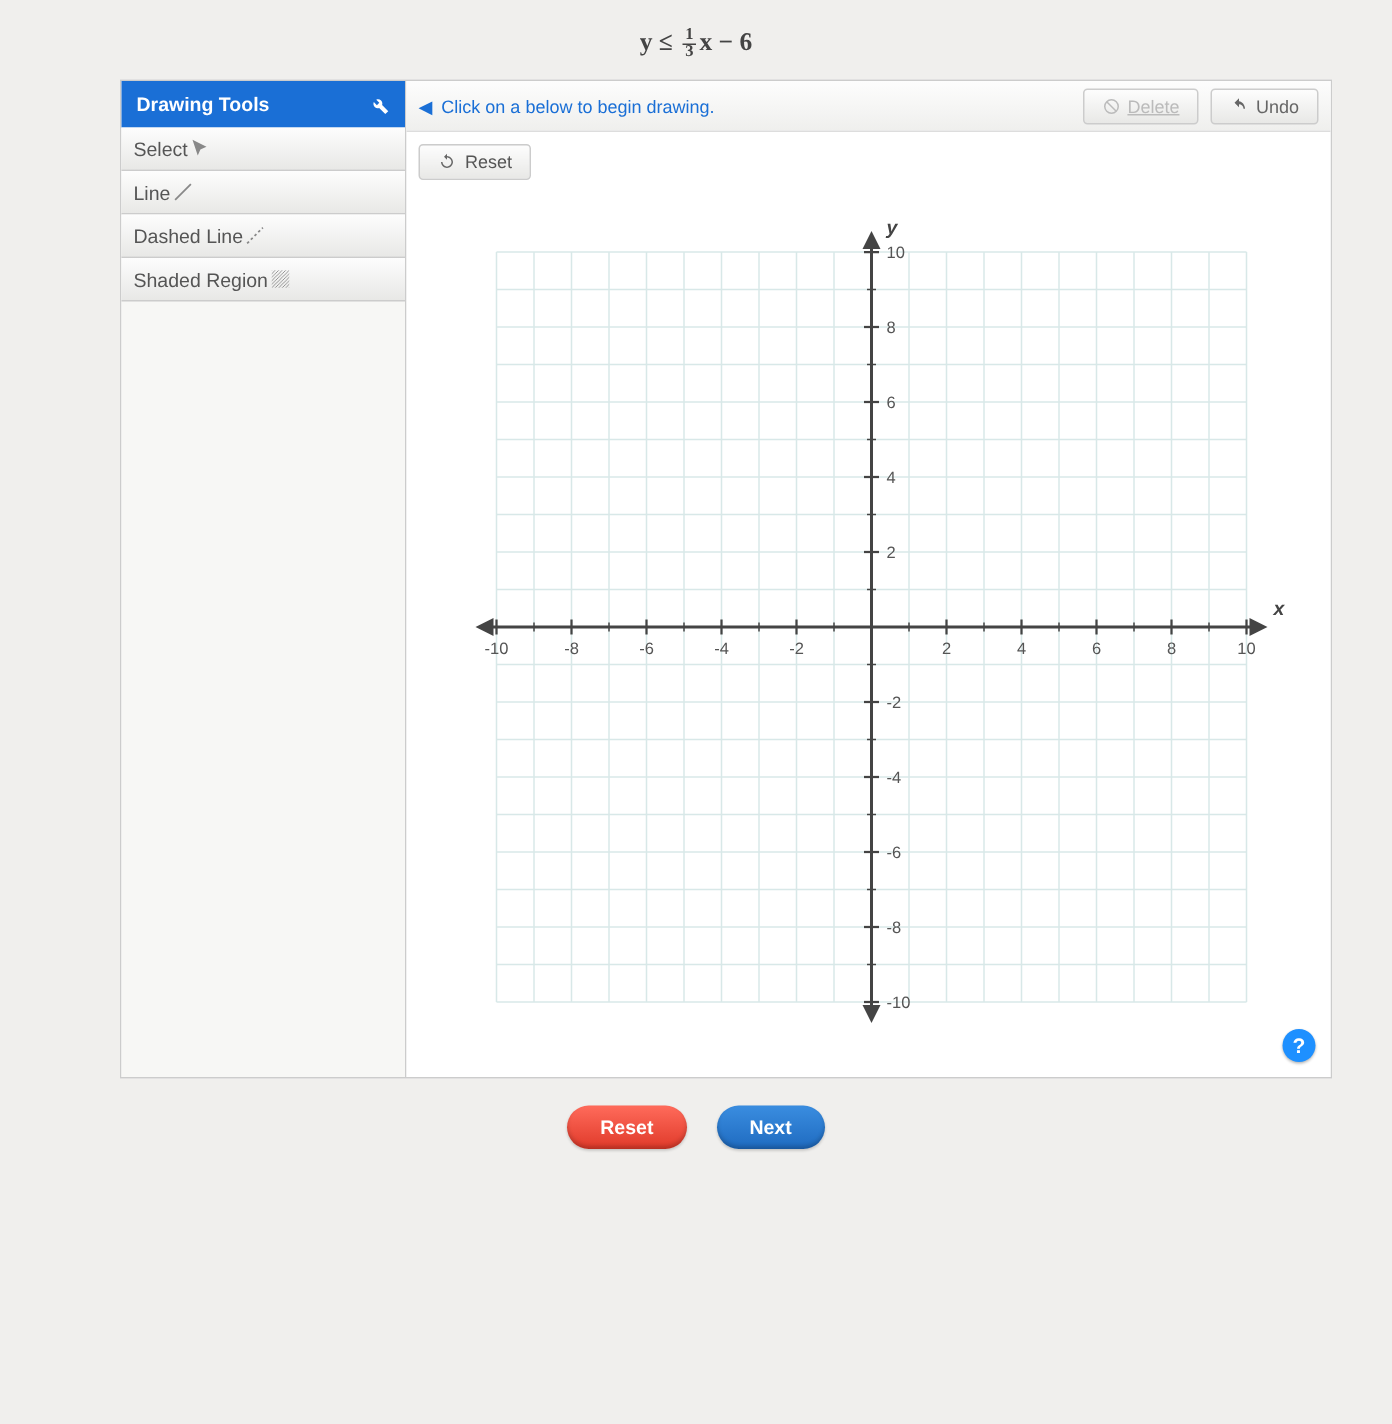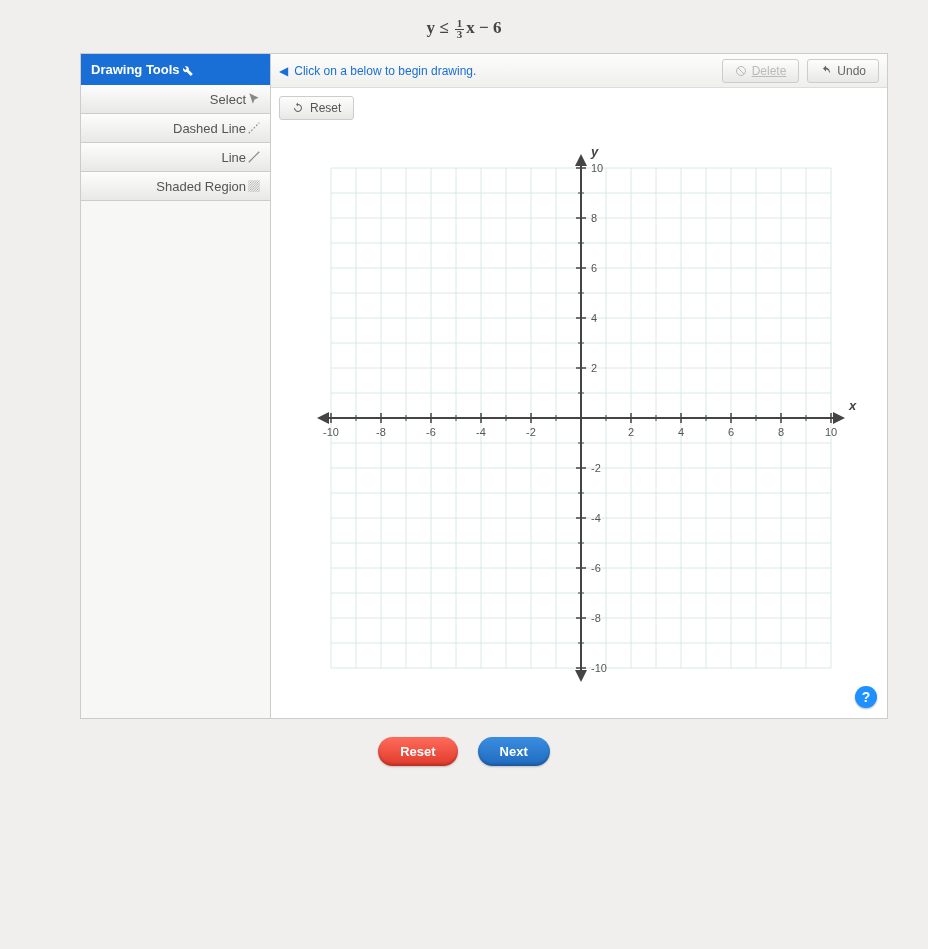--- a/index.html
+++ b/index.html
@@ -47,28 +47,29 @@
     border-right: 1px solid #ccc;
     background: #f7f7f5;
   }
   .sidebar-header {
     background: #1a6fd6;
     color: #fff;
     font-weight: bold;
     font-size: 13px;
     padding: 8px 10px;
     display: flex;
+    justify-content: space-between;
     align-items: center;
   }
   .sidebar-header .wrench {
     font-size: 13px;
   }
   .tool-row {
     display:flex;
-    justify-content: flex-end;
+    justify-content: flex-start;
     align-items: center;
     background: linear-gradient(#fdfdfd,#e8e8e6);
     border-bottom: 1px solid #ccc;
     padding: 6px 8px;
     font-size: 13px;
     color: #555;
     cursor: pointer;
   }
   .tool-row .t-icon {
     width: 16px; height:16px;
@@ -189,32 +190,32 @@
     </div>
     <div class="tool-row">
       <span>Select</span>
       <span class="t-icon">
         <svg width="14" height="14" viewBox="0 0 24 24">
             <path fill="#888" d="M4 2l6 18 3-7 7-3z"></path>
           </svg>
       </span>
     </div>
     <div class="tool-row">
+      <span>Line</span>
+      <span class="t-icon">
+        <svg width="14" height="14" viewBox="0 0 24 24">
+            <line x1="3" y1="21" x2="21" y2="3" stroke="#888" stroke-width="2"></line>
+          </svg>
+      </span>
+    </div>
+    <div class="tool-row">
       <span>Dashed Line</span>
       <span class="t-icon">
         <svg width="14" height="14" viewBox="0 0 24 24">
             <line x1="3" y1="21" x2="21" y2="3" stroke="#888" stroke-width="2" stroke-dasharray="3 3"></line>
-          </svg>
-      </span>
-    </div>
-    <div class="tool-row">
-      <span>Line</span>
-      <span class="t-icon">
-        <svg width="14" height="14" viewBox="0 0 24 24">
-            <line x1="3" y1="21" x2="21" y2="3" stroke="#888" stroke-width="2"></line>
           </svg>
       </span>
     </div>
     <div class="tool-row">
       <span>Shaded Region</span>
       <span class="t-icon">
         <svg width="14" height="14" viewBox="0 0 24 24">
           <defs>
               <pattern id="h" width="4" height="4" patternUnits="userSpaceOnUse">
                 <path d="M0 4L4 0" stroke="#888" stroke-width="1"></path>

